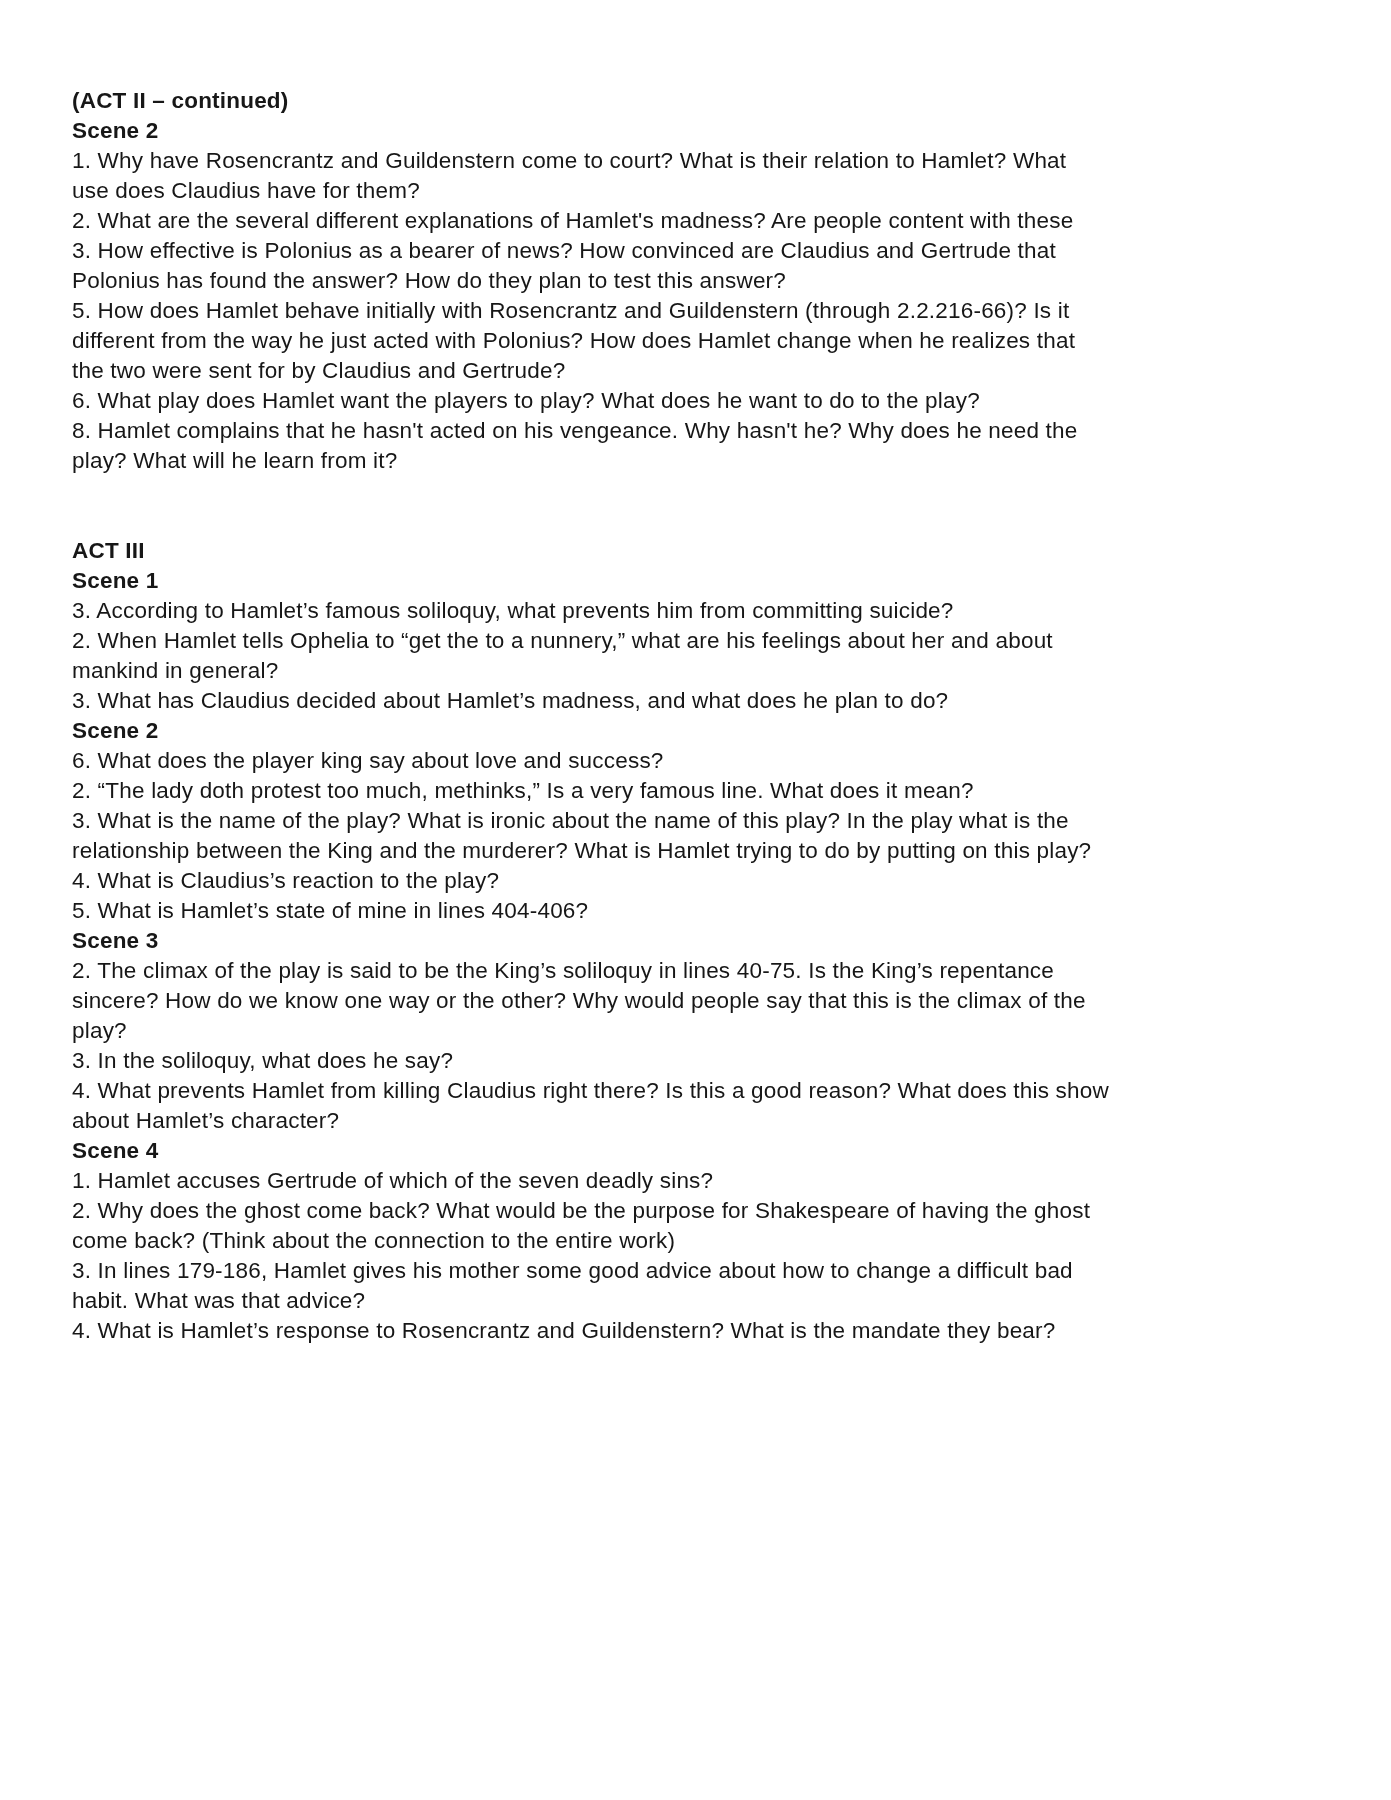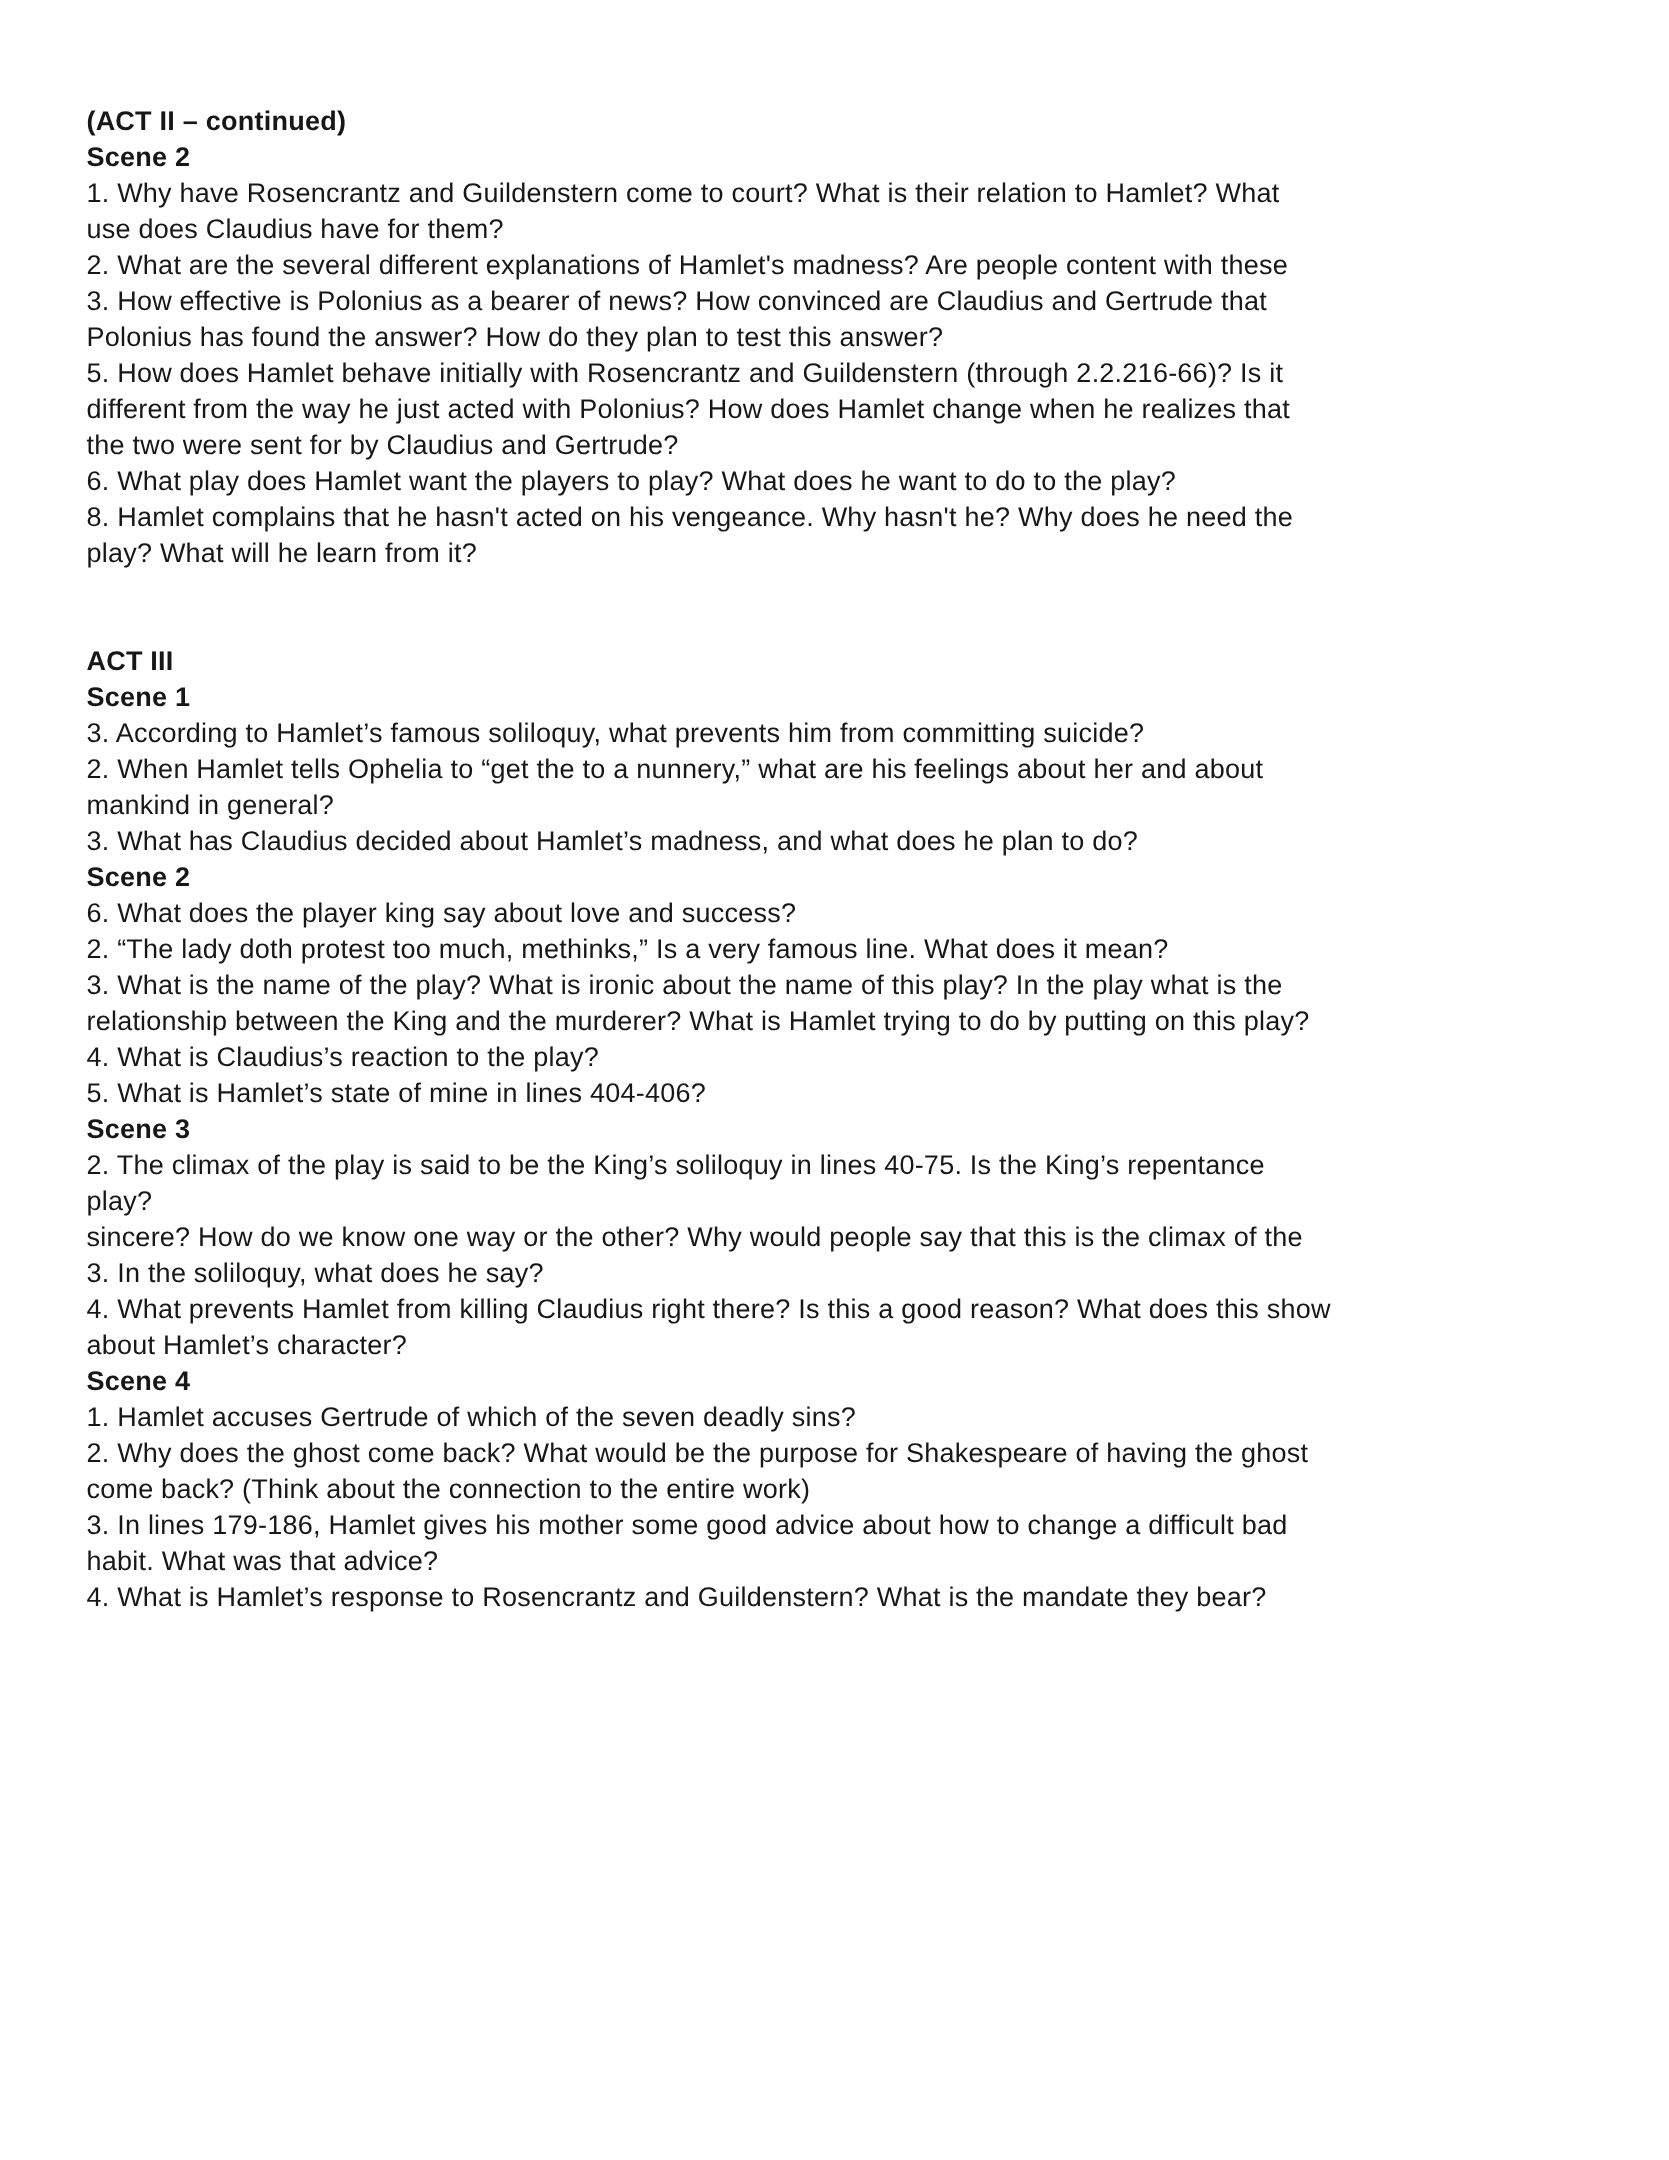--- a/index.html
+++ b/index.html
@@ -92,22 +92,22 @@
         </div>
         <div class="question">
           <div class="question-line">4. What is Claudius’s reaction to the play?</div>
         </div>
         <div class="question">
           <div class="question-line">5. What is Hamlet’s state of mine in lines 404-406?</div>
         </div>
         <div class="scene-title">Scene 3</div>
         <div class="question">
           <div class="question-line">2. The climax of the play is said to be the King’s soliloquy in lines 40-75. Is the King’s repentance</div>
+          <div class="question-line">sincere? How do we know one way or the other? Why would people say that this is the climax of the</div>
           <div class="question-line">play?</div>
-          <div class="question-line">sincere? How do we know one way or the other? Why would people say that this is the climax of the</div>
         </div>
         <div class="question">
           <div class="question-line">3. In the soliloquy, what does he say?</div>
         </div>
         <div class="question">
           <div class="question-line">4. What prevents Hamlet from killing Claudius right there? Is this a good reason? What does this show</div>
           <div class="question-line">about Hamlet’s character?</div>
         </div>
         <div class="scene-title">Scene 4</div>
         <div class="question">

